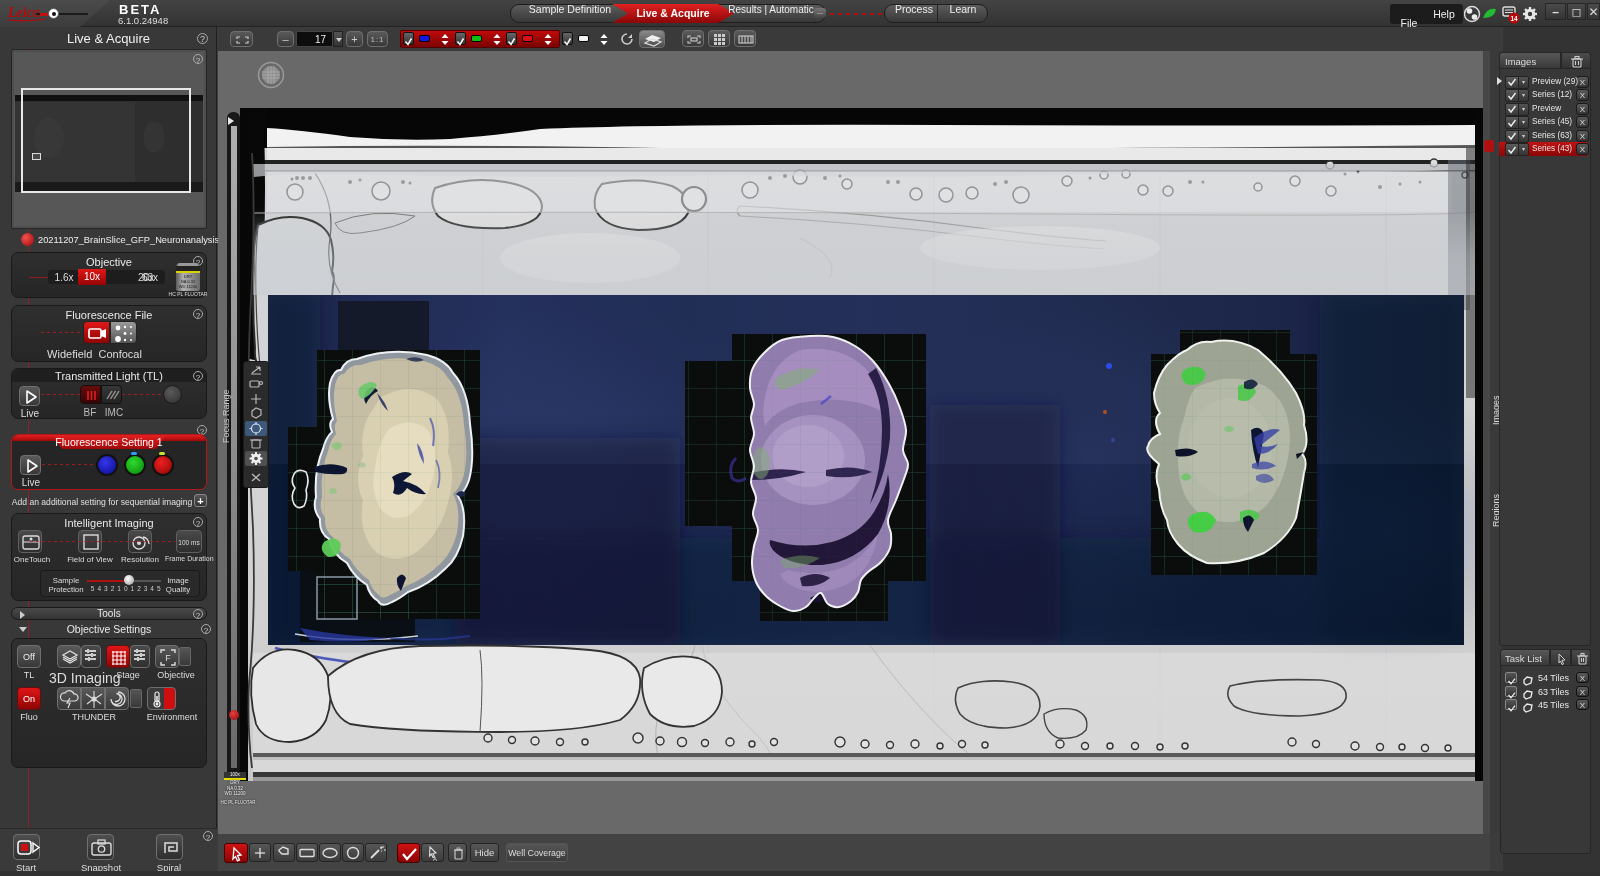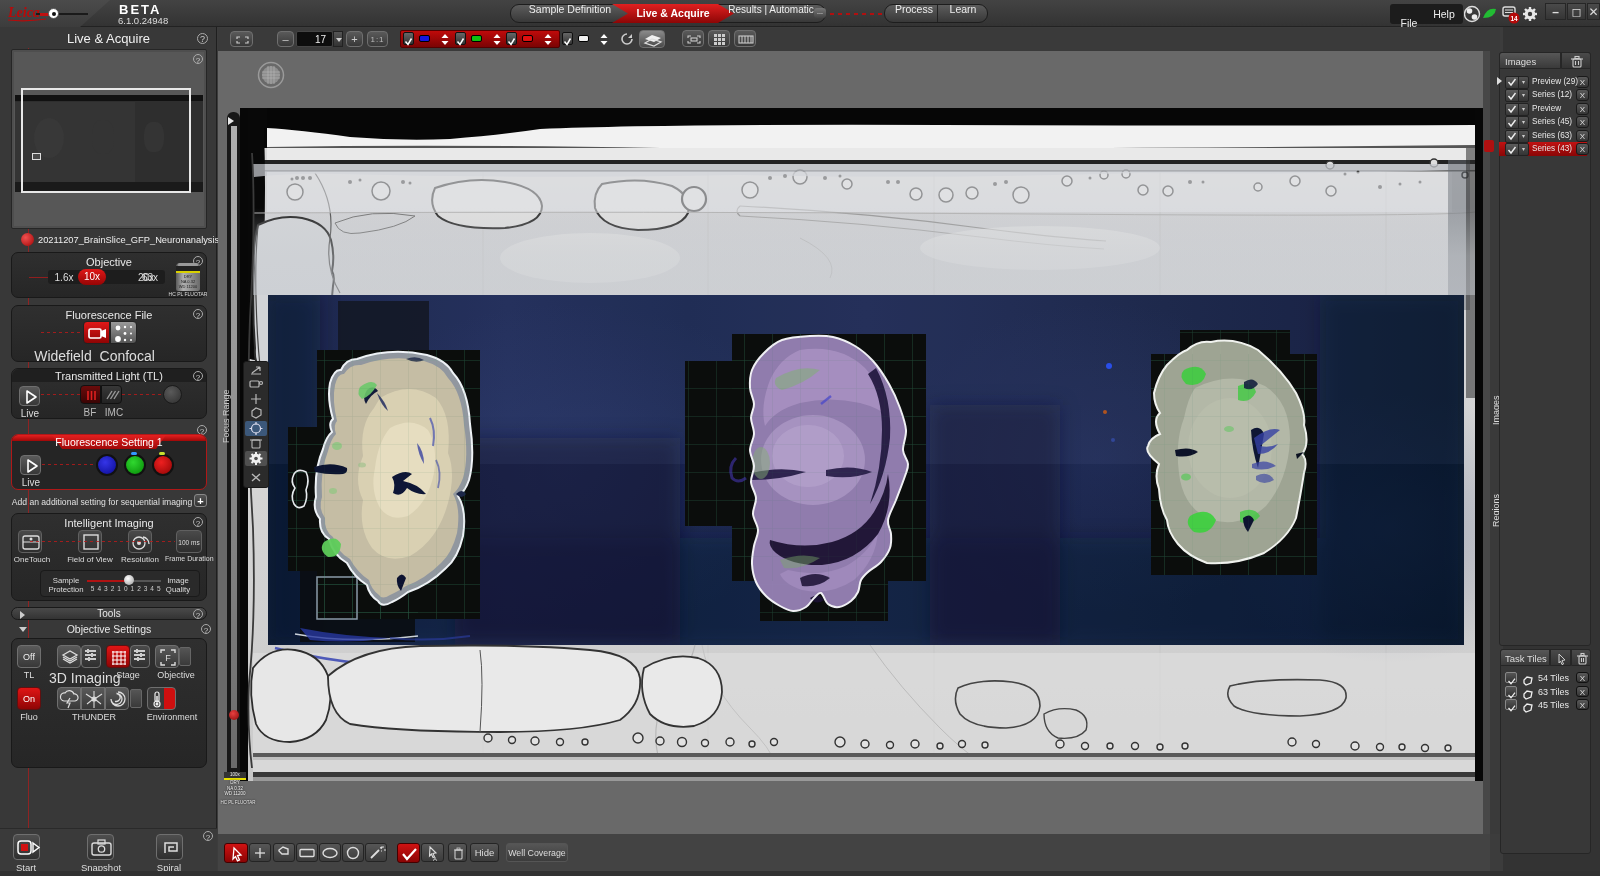--- a/index.html
+++ b/index.html
@@ -113,21 +113,21 @@
       <div class="abs qm" style="left:181px;top:4px;width:10px;height:10px;font-size:8px;">?</div>
     </div>
     <div class="abs" style="left:21px;top:206px;width:13px;height:13px;border-radius:50%;background:radial-gradient(circle at 35% 35%,#f05050,#a00505);"></div>
     <div class="abs" style="left:38px;top:208px;width:175px;color:#eee;font-size:9.3px;white-space:nowrap;">20211207_BrainSlice_GFP_Neuronanalysis | 1</div>
 
     <div class="abs panel" style="top:225px;height:46px;">
       <div class="ptitle">Objective</div>
       <div class="abs qm" style="right:3px;top:3px;width:10px;height:10px;font-size:8px;">?</div>
       <div class="abs" style="left:36px;top:17px;width:117px;height:14px;background:#1d1d1d;border-radius:3px;"></div>
       <div class="abs lbl" style="left:39px;top:19px;width:26px;color:#ddd;">1.6x</div>
-      <div class="abs" style="left:66px;top:16px;width:28px;height:16px;background:linear-gradient(#e01818,#960404);border-radius:8px;color:#fff;font-size:10px;text-align:center;line-height:16px;">10x</div>
+      <div class="abs" style="left:66px;top:16px;width:28px;height:16px;background:linear-gradient(#e01818,#960404);border-radius:0;color:#fff;font-size:10px;text-align:center;line-height:16px;">10x</div>
       <div class="abs lbl" style="left:97px;top:19px;width:26px;color:#ddd;margin-left:24px;">20x</div>
       <div class="abs lbl" style="left:125px;top:19px;width:26px;color:#ddd;">63x</div>
 
       <div class="abs" style="left:164px;top:10px;width:24px;height:28px;background:linear-gradient(90deg,#5a5a5a,#b0b0b0 30%,#6a6a6a);border-radius:4px 4px 2px 2px;">
         <div class="abs" style="left:2px;top:0;width:20px;height:4px;background:#999;border-radius:2px;"></div>
         <div class="abs" style="left:0;top:3px;width:24px;height:5px;background:#222;"></div>
         <div class="abs" style="left:0;top:8px;width:24px;height:1.5px;background:#d8d000;"></div>
         <div class="abs" style="left:0;top:11px;width:24px;height:17px;color:#1a1a1a;font-size:4px;text-align:center;line-height:5px;">DRY<br>NA 0.32<br>WD 11200</div>
       </div>
       <div class="abs" style="left:150px;top:38px;width:52px;color:#ddd;font-size:5px;text-align:center;">HC PL FLUOTAR</div>
@@ -151,21 +151,21 @@
               <circle cx="7" cy="17" r="2.9"></circle>
               <circle cx="14" cy="5" r="1.2"></circle>
               <circle cx="14" cy="11.5" r="1.4"></circle>
               <circle cx="14" cy="18" r="1.2"></circle>
               <circle cx="20" cy="5" r="1"></circle>
               <circle cx="20" cy="11.5" r="1"></circle>
               <circle cx="20" cy="18" r="1"></circle>
             </g>
           </svg>
       </div>
-      <div class="abs lbl" style="left:0px;top:42px;width:165px;font-size:14px;">Widefield&nbsp; Confocal</div>
+      <div class="abs lbl" style="left:0px;top:42px;width:165px;font-size:11px;">Widefield&nbsp; Confocal</div>
       <div class="abs" style="left:29px;top:26px;width:42px;height:1px;background-image:repeating-linear-gradient(90deg,rgba(190,25,25,.8) 0 3px,transparent 3px 6px);"></div>
     </div>
 
     <div class="abs panel" style="top:341px;height:51px;">
       <div class="abs" style="left:0;top:0;width:100%;height:13px;background:#1f1f1f;border-radius:7px 7px 0 0;"></div>
       <div class="ptitle" style="top:1px;">Transmitted Light (TL)</div>
       <div class="abs qm" style="right:3px;top:2px;width:10px;height:10px;font-size:8px;">?</div>
       <div class="abs btn" style="left:7px;top:17px;width:21px;height:20px;">
         <svg width="21" height="20">
             <path d="M7 4 L16 10 L7 16 Z" fill="none" stroke="#fff" stroke-width="1.6" stroke-linejoin="round"></path>
@@ -991,21 +991,21 @@
   <style>
     .imrow { position:absolute; left:2px; width:86px; height:13px; }
     .imrow::before { content:""; position:absolute; left:0; top:0.5px; width:13px; height:11px; background:linear-gradient(#5c5c5c,#383838); border:1px solid #222; border-radius:2px 0 0 2px;
       background-image:linear-gradient(#5c5c5c,#383838); }
     .imrow::after { content:"\25BE"; position:absolute; left:13px; top:0.5px; width:9px; height:11px; background:linear-gradient(#525252,#343434); border:1px solid #222; border-radius:0 2px 2px 0; color:#ccc; font-size:6px; line-height:11px; text-align:center; }
     .imtxt { position:absolute; left:27px; top:1.5px; color:#e8e8e8; font-size:8.2px; white-space:nowrap; }
     .imx { position:absolute; left:71px; top:0.5px; width:13px; height:12px; background:linear-gradient(#5a5a5a,#353535); border:1px solid #1a1a1a; border-radius:3px; color:#ddd; font-size:8px; text-align:center; line-height:12px; }
   </style>
 
   <div class="abs" style="left:1500px;top:649px;width:91px;height:205px;background:#383838;border:1px solid #262626;border-radius:3px;"></div>
-  <div class="abs" style="left:1500px;top:649px;width:50px;height:17px;background:linear-gradient(#575757,#3a3a3a);border:1px solid #262626;border-radius:3px 0 0 0;color:#ddd;font-size:9.5px;line-height:17px;padding-left:4px;">Task Tiles</div>
+  <div class="abs" style="left:1500px;top:649px;width:50px;height:17px;background:linear-gradient(#575757,#3a3a3a);border:1px solid #262626;border-radius:3px 0 0 0;color:#ddd;font-size:9.5px;line-height:17px;padding-left:4px;">Task List</div>
   <div class="abs" style="left:1550px;top:649px;width:21px;height:17px;background:linear-gradient(#4a4a4a,#333);border:1px solid #262626;">
     <svg width="21" height="17">
         <path d="M8 4 L14 10 L11 10.5 L12.5 14 L11 14.6 L9.5 11 L8 13z" fill="none" stroke="#ccc" stroke-width="1"></path>
       </svg>
   </div>
   <div class="abs" style="left:1571px;top:649px;width:20px;height:17px;background:linear-gradient(#4a4a4a,#333);border:1px solid #262626;border-radius:0 3px 0 0;">
     <svg width="21" height="17">
         <g fill="none" stroke="#ccc" stroke-width="1.1">
           <rect x="7" y="6" width="7" height="8" rx="1"></rect>
           <line x1="5" y1="6" x2="16" y2="6"></line>

